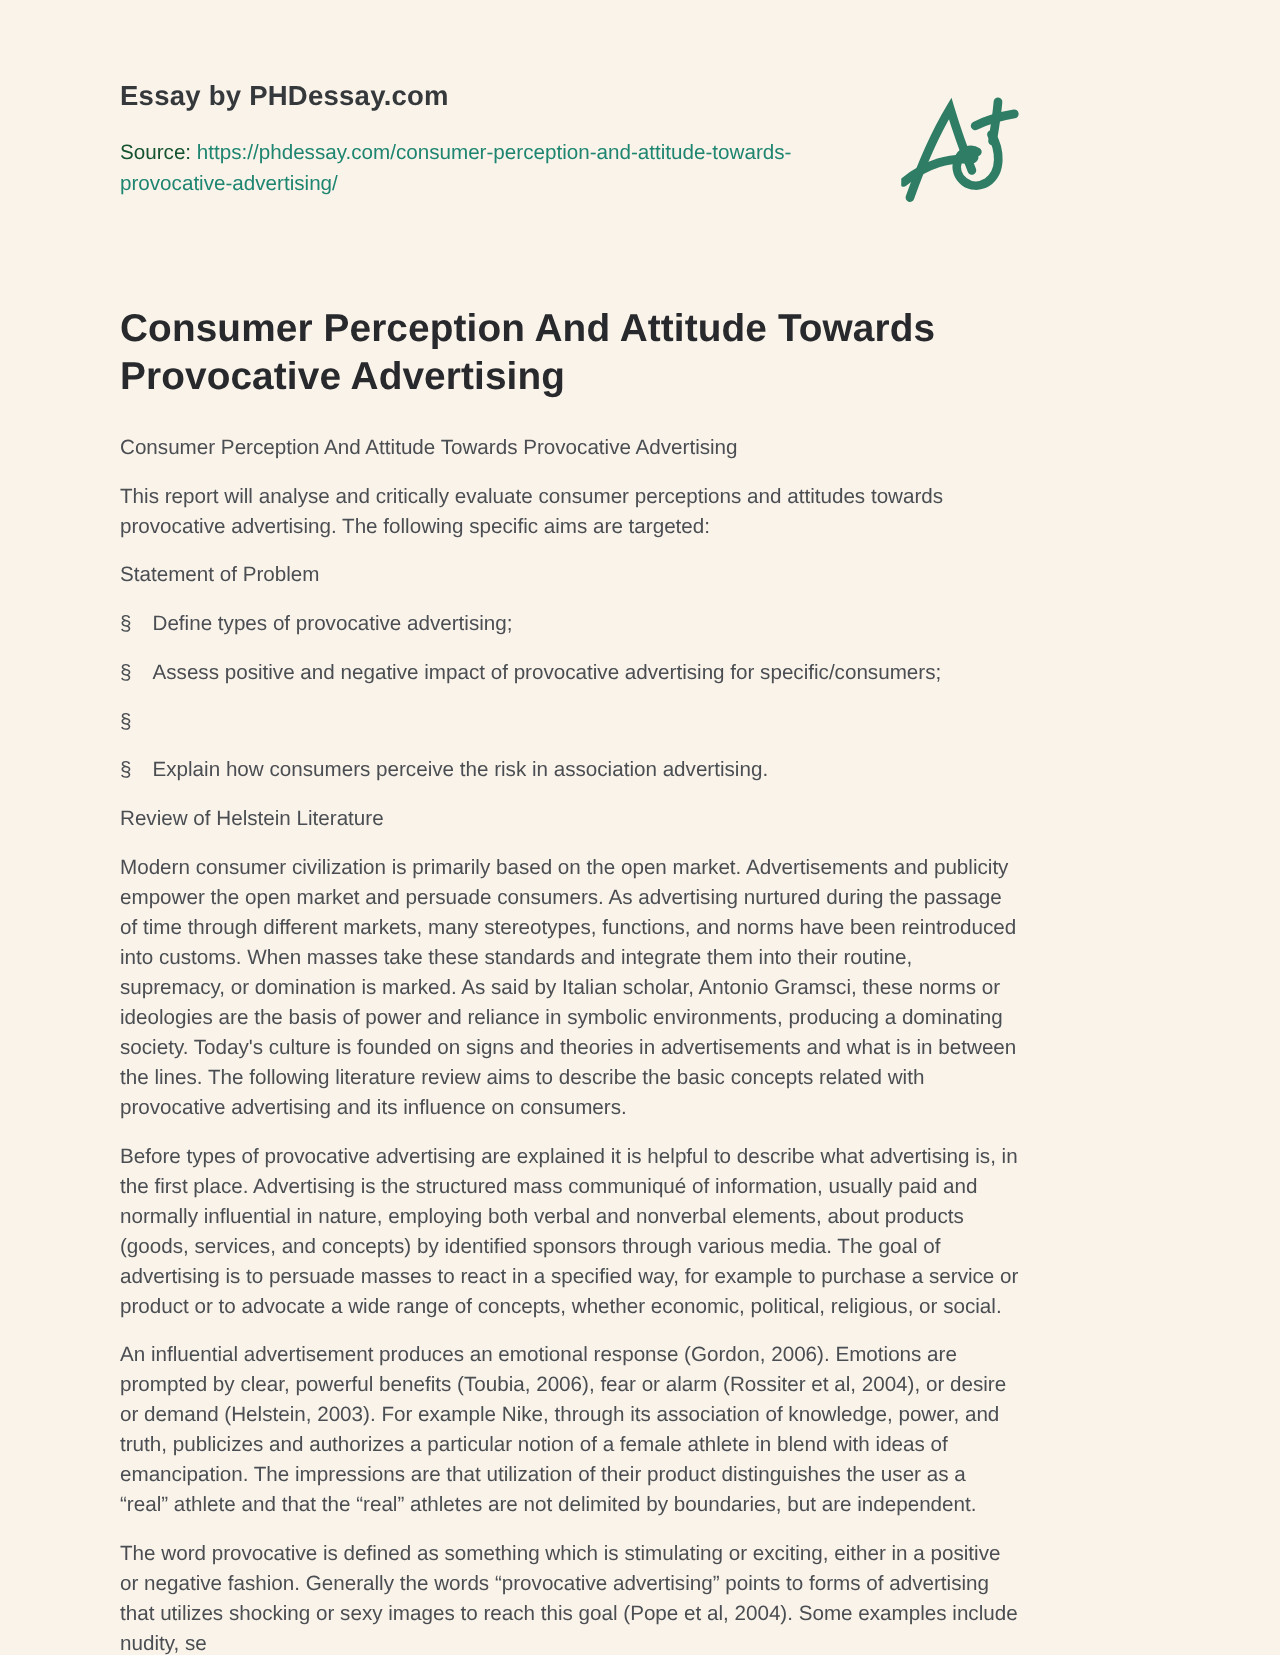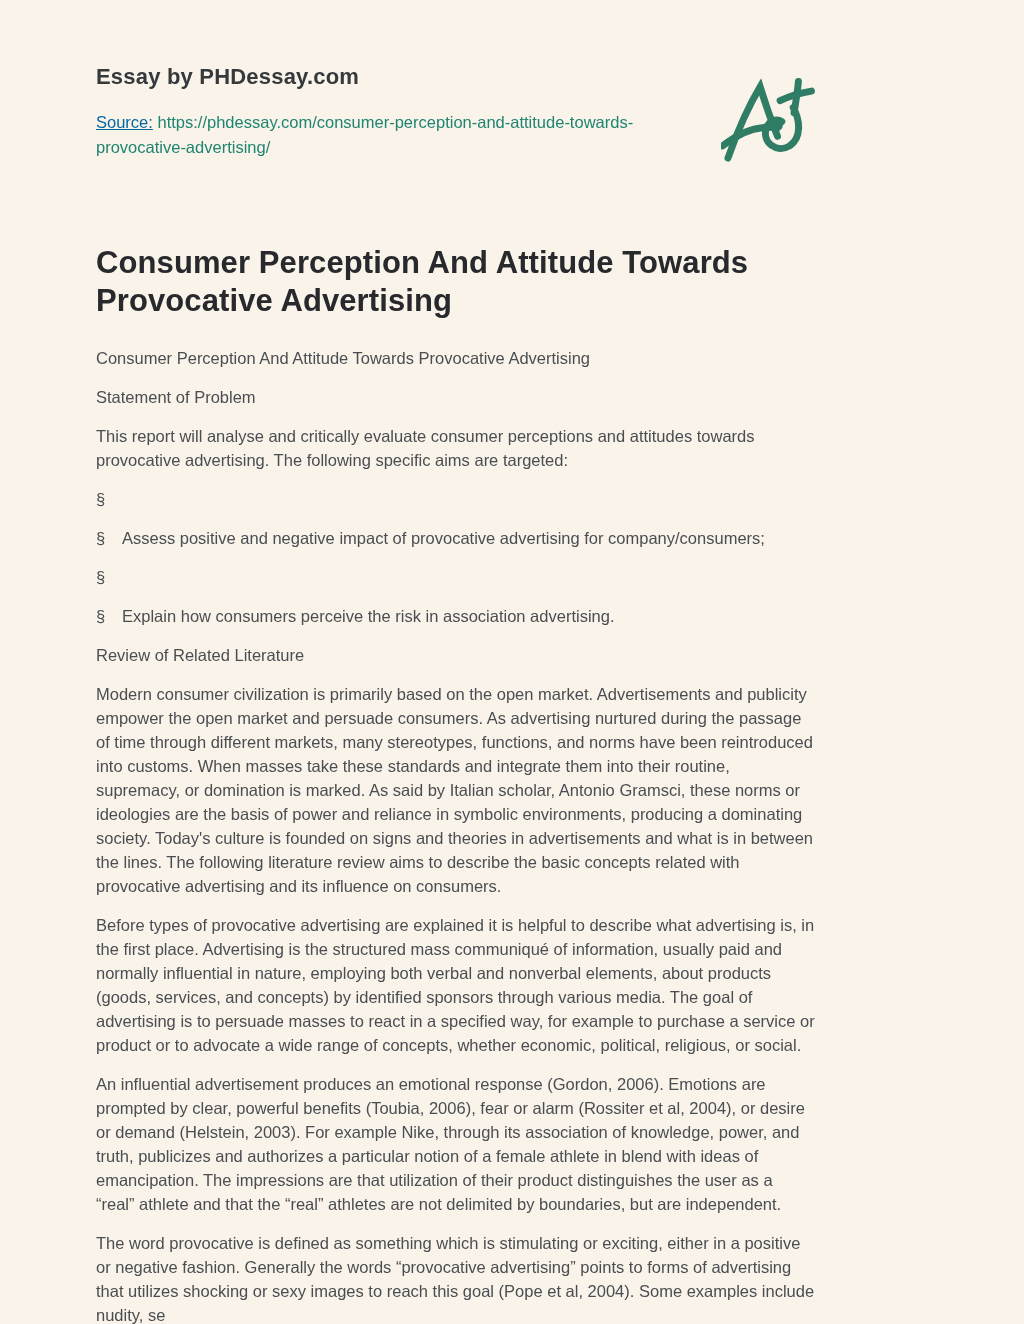--- a/index.html
+++ b/index.html
@@ -34,22 +34,21 @@
     color: #35393c;
     letter-spacing: 0.2px;
   }
   .source-line {
     margin-top: 20px;
     font-size: 16.5px;
     line-height: 25px;
     overflow-wrap: anywhere;
   }
   .source-label {
-    color: #0369a1;
-    text-decoration: underline;
+    color: #14532d;
   }
   .source-link {
     color: #1e8570;
     text-decoration: none;
     cursor: pointer;
   }
   .logo {
     width: 100px;
     height: 118px;
     flex: 0 0 auto;
@@ -110,38 +109,39 @@
           <path d="M 68 32 C 80 26 92 23 104 21"></path>
         </g>
       </svg>
     </div>
   </div>
 
   <div class="article">
     <h1 class="essay-title">Consumer Perception And Attitude Towards Provocative Advertising</h1>
 
     <p>Consumer Perception And Attitude Towards Provocative Advertising</p>
+    <p>This report will analyse and critically evaluate consumer perceptions and attitudes towards provocative advertising. The following specific aims are targeted:</p>
     <p>Statement of Problem</p>
-    <p>This report will analyse and critically evaluate consumer perceptions and attitudes towards provocative advertising. The following specific aims are targeted:</p>
 
     <p class="bullet">
       <span class="marker">§</span>
+      <span>Define types of provocative advertising;</span>
     </p>
     <p class="bullet">
       <span class="marker">§</span>
-      <span>Assess positive and negative impact of provocative advertising for company/consumers;</span>
+      <span>Assess positive and negative impact of provocative advertising for specific/consumers;</span>
     </p>
     <p class="bullet">
       <span class="marker">§</span>
     </p>
     <p class="bullet">
       <span class="marker">§</span>
       <span>Explain how consumers perceive the risk in association advertising.</span>
     </p>
 
-    <p>Review of Related Literature</p>
+    <p>Review of Helstein Literature</p>
     <p>Modern consumer civilization is primarily based on the open market. Advertisements and publicity empower the open market and persuade consumers. As advertising nurtured during the passage of time through different markets, many stereotypes, functions, and norms have been reintroduced into customs. When masses take these standards and integrate them into their routine, supremacy, or domination is marked. As said by Italian scholar, Antonio Gramsci, these norms or ideologies are the basis of power and reliance in symbolic environments, producing a dominating society. Today's culture is founded on signs and theories in advertisements and what is in between the lines. The following literature review aims to describe the basic concepts related with provocative advertising and its influence on consumers.</p>
     <p>Before types of provocative advertising are explained it is helpful to describe what advertising is, in the first place.  Advertising is the structured mass communiqué of information, usually paid and normally influential in nature, employing both verbal and nonverbal elements, about products (goods, services, and concepts) by identified sponsors through various media. The goal of advertising is to persuade masses to react in a specified way, for example to purchase a service or product or to advocate a wide range of concepts, whether economic, political, religious, or social.</p>
     <p>An influential advertisement produces an emotional response (Gordon, 2006). Emotions are prompted by clear, powerful benefits (Toubia, 2006), fear or alarm (Rossiter et al, 2004), or desire or demand (Helstein, 2003). For example Nike, through its association of knowledge, power, and truth, publicizes and authorizes a particular notion of a female athlete in blend with ideas of emancipation. The impressions are that utilization of their product distinguishes the user as a “real” athlete and that the “real” athletes are not delimited by boundaries, but are independent.</p>
     <p>The word provocative is defined as something which is stimulating or exciting, either in a positive or negative fashion. Generally the words “provocative advertising” points to forms of advertising that utilizes shocking or sexy images to reach this goal (Pope et al, 2004). Some examples include nudity, se</p>
   </div>
 
 </div>
 
 </body></html>

